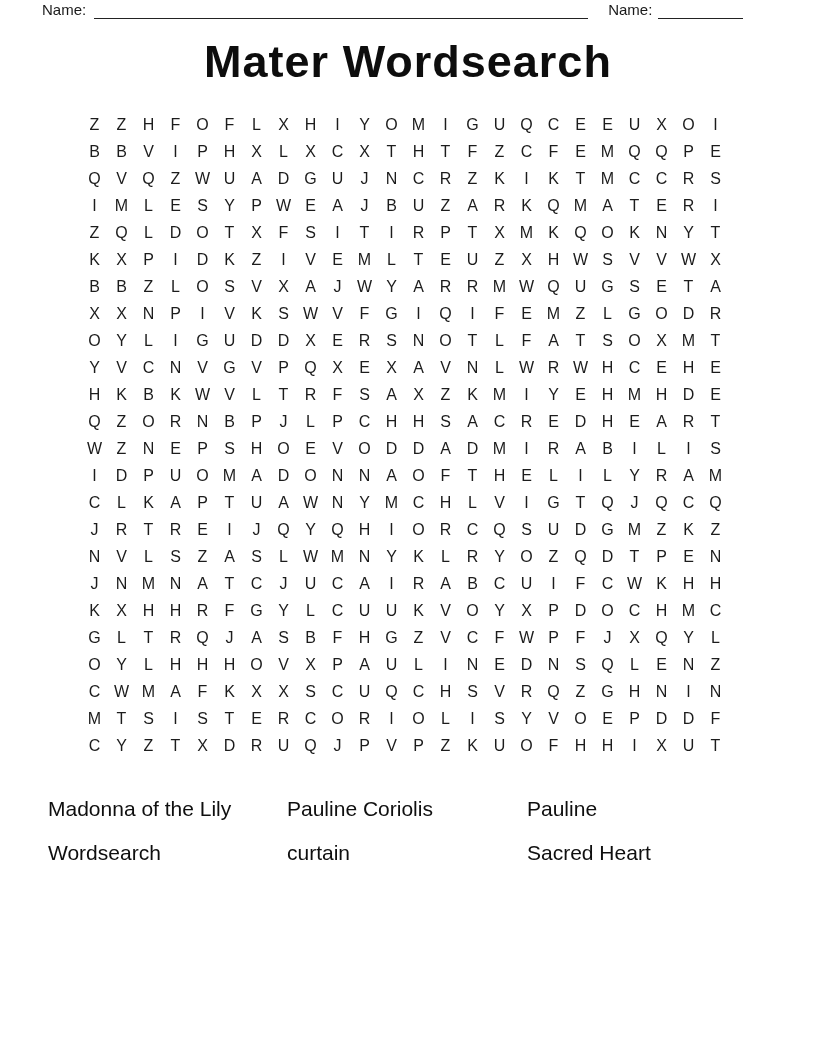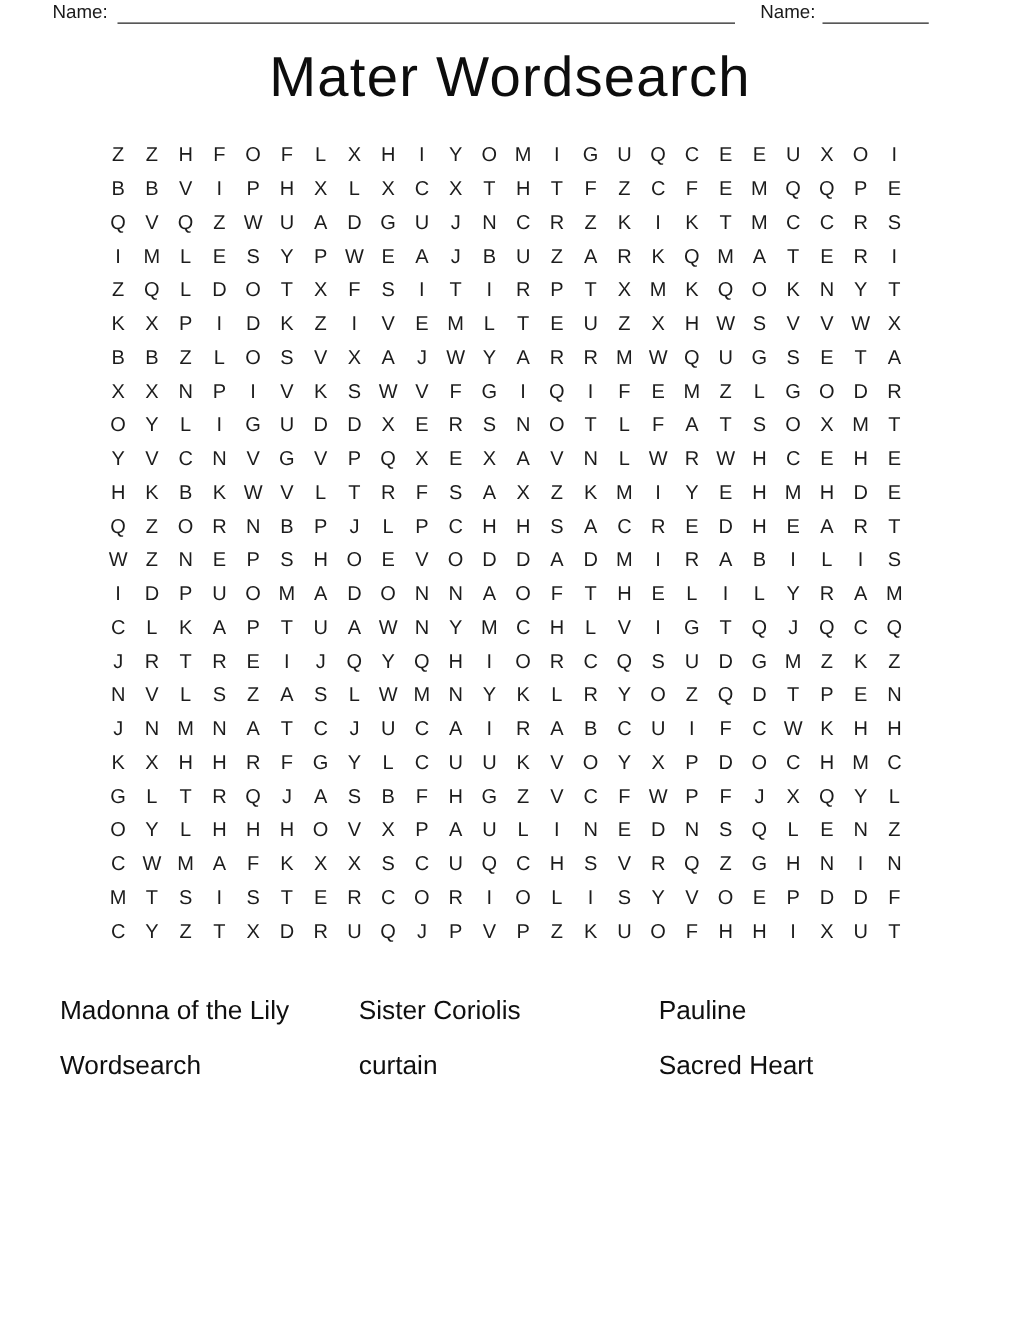--- a/index.html
+++ b/index.html
@@ -35,21 +35,21 @@
   .date-gap { width: 20px; }
   .date-line { width: 85px; margin-left: 6px; }
   
   .title {
     position: absolute;
     top: 36px;
     left: 0;
     width: 816px;
     text-align: center;
     font-size: 45px;
-    font-weight: 400;
+    font-weight: 700;
     letter-spacing: 1px;
     color: #0d0d0d;
   }
   
   .grid {
     position: absolute;
     top: 111px;
     left: 81px;
     width: 648px;
   }
@@ -726,21 +726,21 @@
     </div>
 
   <div class="words">
     <div class="word-col word-col-1">
         <div class="word-item">Madonna of the Lily</div>
         <div class="word-item">Wordsearch</div>
         <div class="word-item">curtain</div>
         <div class="word-item">Mary</div>
       </div>
     <div class="word-col word-col-2">
-        <div class="word-item">Sister Coriolis</div>
+        <div class="word-item">Pauline Coriolis</div>
         <div class="word-item">curtain</div>
         <div class="word-item">Mater</div>
         <div class="word-item">pink</div>
       </div>
     <div class="word-col word-col-3">
         <div class="word-item">Pauline</div>
         <div class="word-item">Sacred Heart</div>
         <div class="word-item">Pope</div>
         <div class="word-item">God</div>
       </div>

